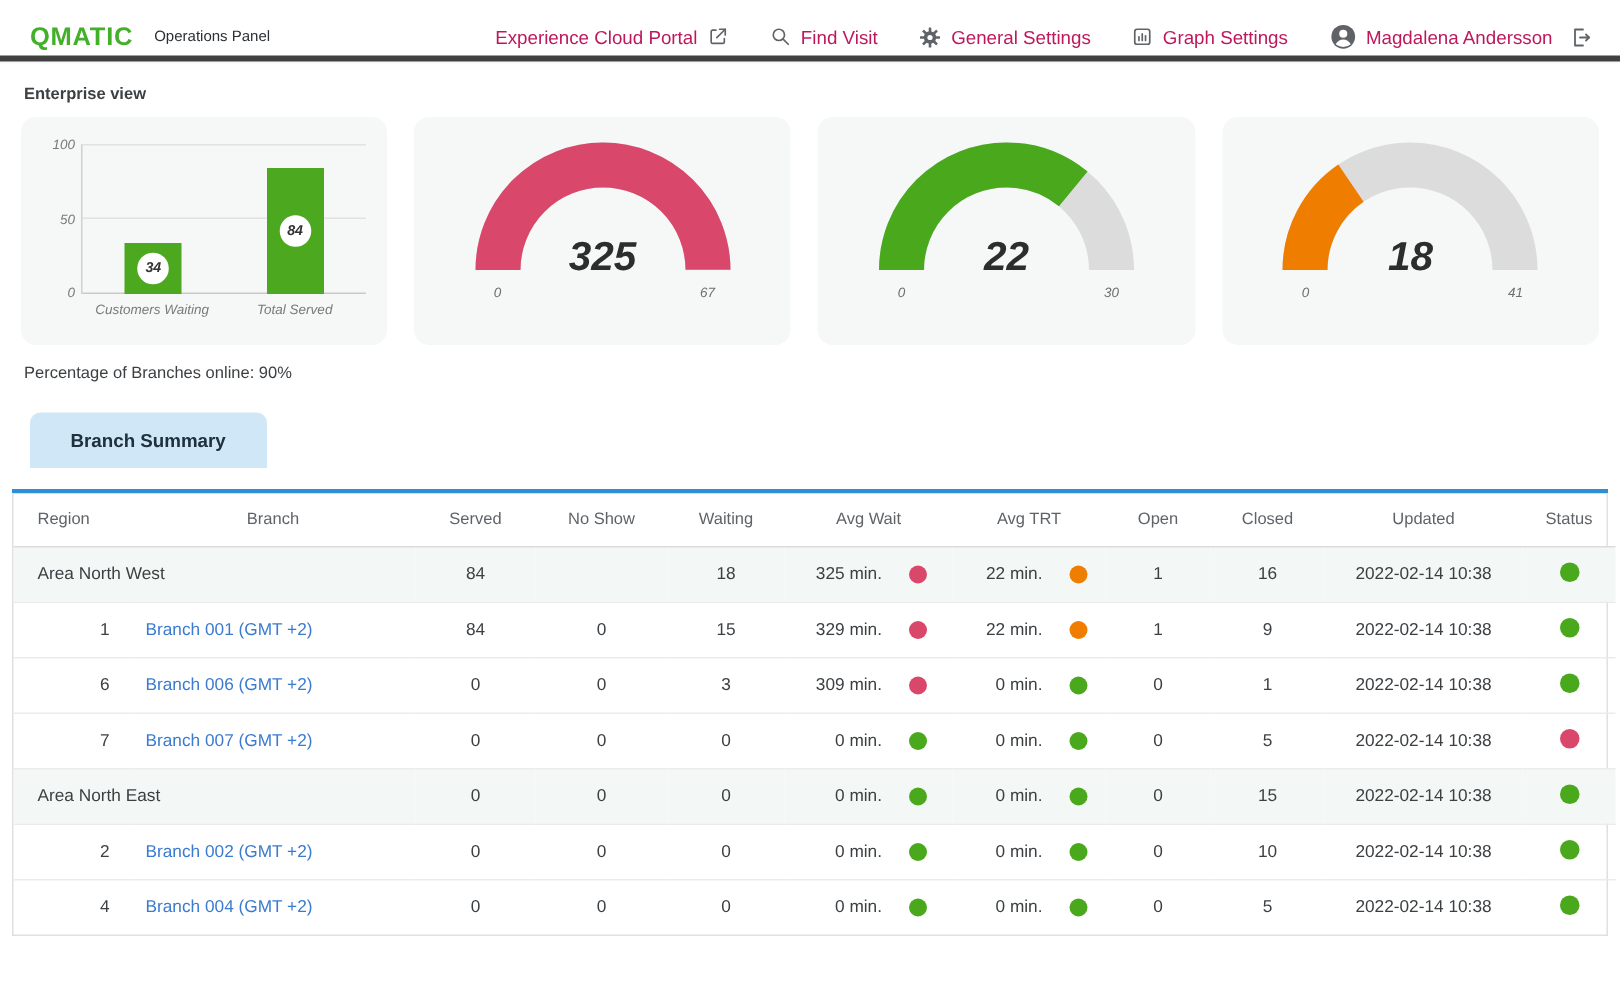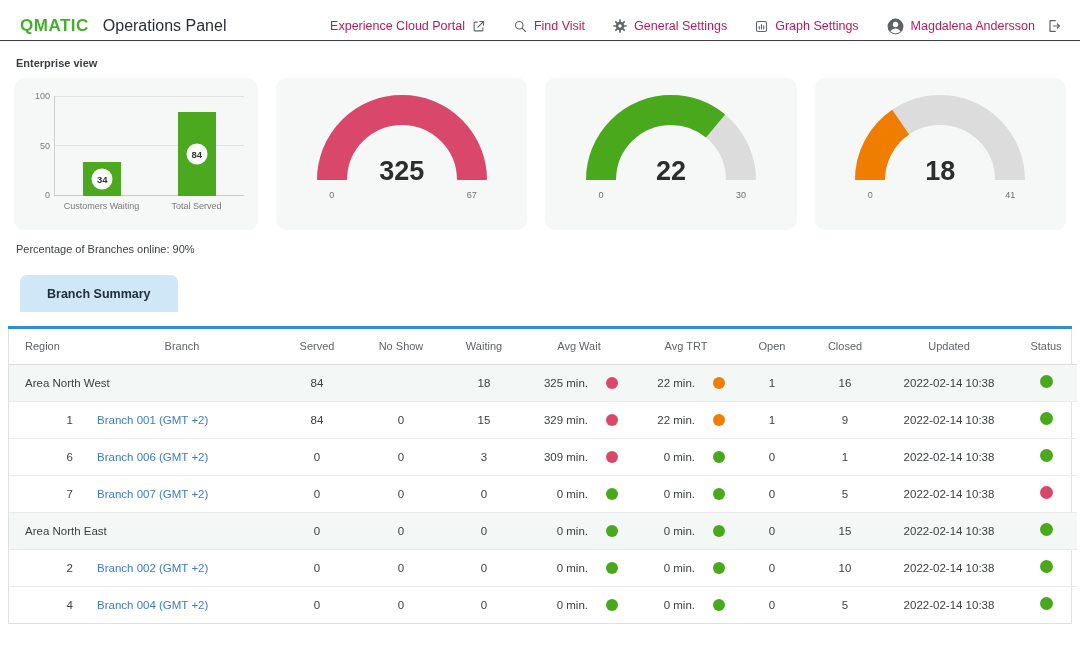--- a/index.html
+++ b/index.html
@@ -1,32 +1,32 @@
 <!DOCTYPE html>
 <html><head>
 <meta charset="utf-8">
 <style>
   * { box-sizing: border-box; margin: 0; padding: 0; }
   html,body { width:1080px; height:672px; background:#fff; font-family:"Liberation Sans", sans-serif; color:#3c4043; }
 
   
   .topbar { height:41px; display:flex; align-items:center; padding:12px 18px 0 20px;
-            background:#fff; border-bottom:1px solid #404040; box-shadow:0 1px 2px rgba(0,0,0,.05); }
+            background:#fff; border-bottom:4px solid #404040; box-shadow:0 1px 2px rgba(0,0,0,.05); }
   .logo { font-size:17px; font-weight:800; letter-spacing:.5px; color:#43b02a; margin-right:14px; }
-  .app-title { font-size:16px; color:#2b2f33; font-weight:500; }
+  .app-title { font-size:10px; color:#2b2f33; font-weight:500; }
   .nav { margin-left:auto; display:flex; align-items:center; gap:27px; }
   .nav-item { display:flex; align-items:center; gap:6px; font-size:12.5px; color:#be185d; cursor:pointer; white-space:nowrap; }
   .nav-item svg { display:block; }
   .icon { stroke:#5f6368; fill:none; stroke-width:1.8; stroke-linecap:round; stroke-linejoin:round; }
 
   
   .main { padding:10px 14px 0 14px; }
   .section-label { font-size:11px; font-weight:700; color:#3c4043; margin:6px 0 9px 2px; }
 
-  .cards { display:flex; justify-content:space-between; gap:18px; }
+  .cards { display:flex; justify-content:space-between; gap:18px;font-style:italic; }
   .card { background:#f6f7f7; border-radius:10px; height:152px; flex:1; position:relative; }
   .card.chart-card { max-width:244px; padding:10px 14px 8px 12px; }
 
   
   .chart-area { position:relative; margin-left:28px; margin-top:8px; height:100px; border-left:1px solid #cfcfcf; }
   .gridline { position:absolute; left:0; right:0; height:1px; background:#e2e2e2; }
   .gridline.g0 { bottom:0; background:#c9c9c9; }
   .gridline.g50 { bottom:50%; }
   .gridline.g100 { top:0; }
   .ytick { position:absolute; right:calc(100% + 5px); width:24px; text-align:right; font-size:9px; color:#7a7a7a; }

